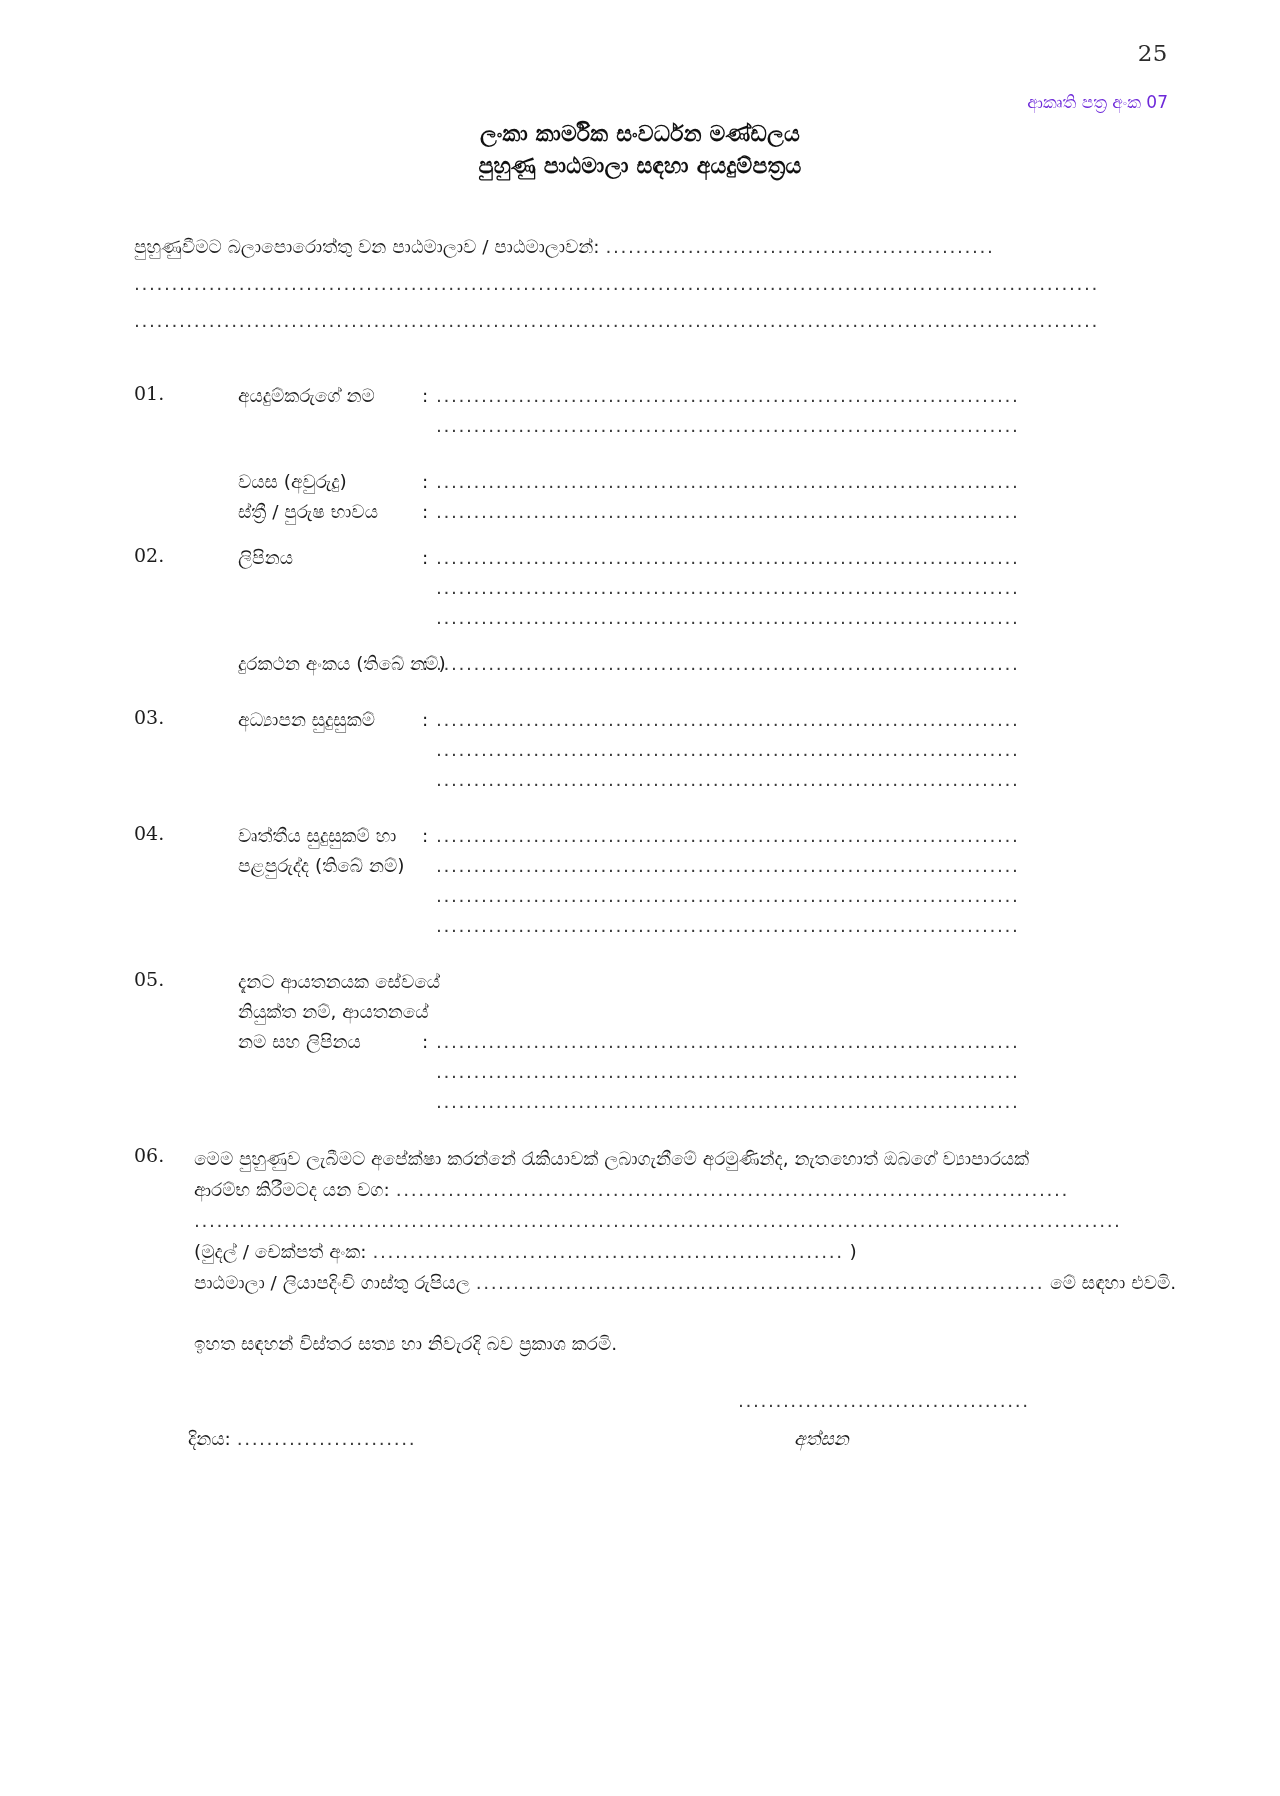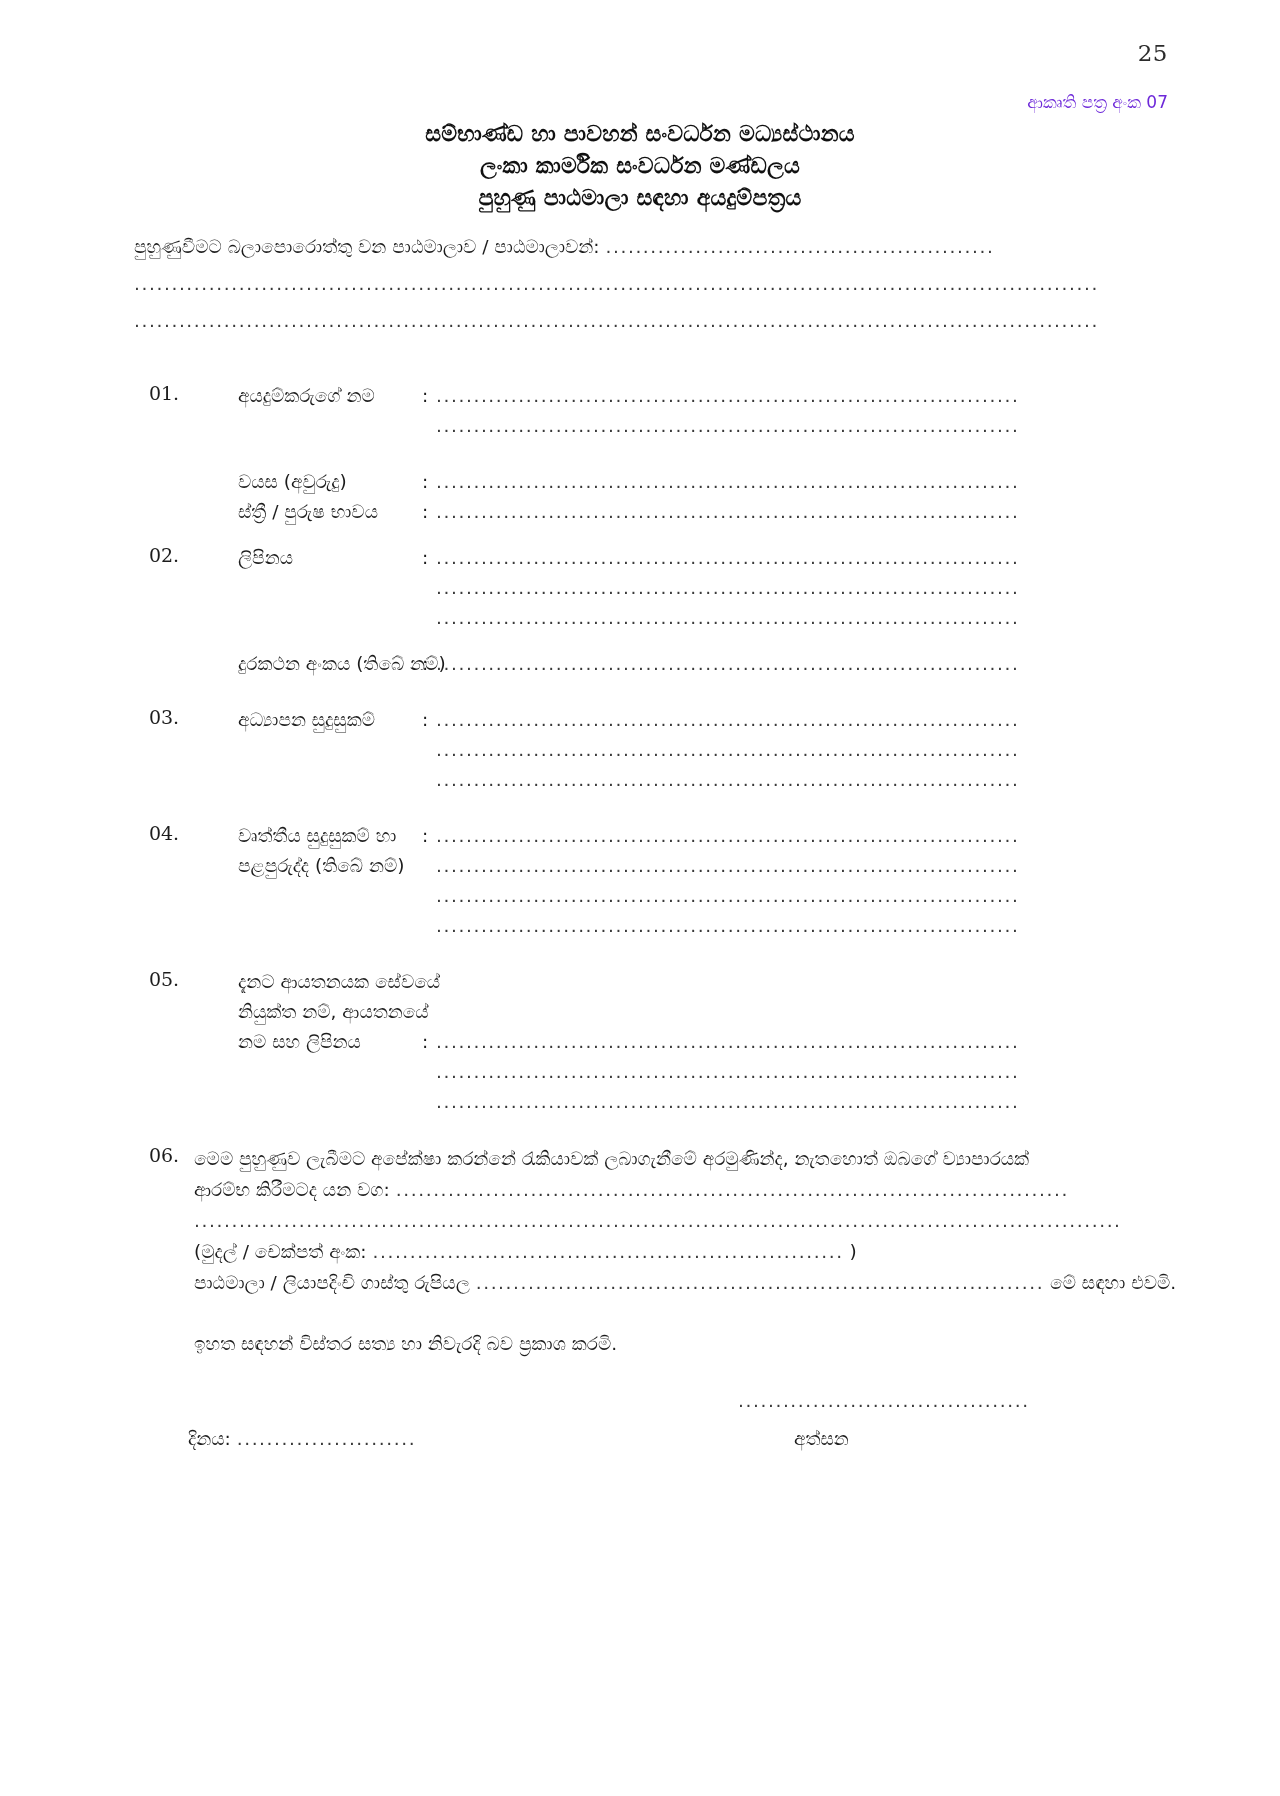--- a/index.html
+++ b/index.html
@@ -88,21 +88,20 @@
     display: grid;
     grid-template-columns: 60px 228px 14px 1fr;
     column-gap: 0;
     align-items: start;
   }
   .num {
     font-family: "DejaVu Serif", "Liberation Serif", serif;
     font-size: 19px;
     color: #1c1c1c;
     padding-top: 1px;
-    text-align: center;
   }
   .lbl {
     font-size: 18.5px;
     line-height: 30px;
     color: #1c1c1c;
     white-space: nowrap;
   }
   .colon {
     font-size: 18.5px;
     line-height: 30px;
@@ -149,40 +148,40 @@
     font-size: 18.5px;
     letter-spacing: 1.6px;
     color: #3a3a3a;
   }
   .sig-label {
     position: absolute;
     left: 660px;
     top: 38px;
     font-size: 18.5px;
     color: #1c1c1c;
+    font-style: italic;
   }
   .date-line {
     position: absolute;
     left: 54px;
     top: 38px;
     font-size: 18.5px;
     color: #1c1c1c;
     white-space: nowrap;
   }
 </style>
 </head>
 <body>
 
 <div class="page">
 
   <div class="page-number">25</div>
   <div class="form-code">ආකෘති පත්‍ර අංක 07</div>
 
   <div class="titles">
-    <div class="tline">සම්භාණ්ඩ හා පාවහන් සංවර්ධන මධ්‍යස්ථානය</div>
     <div class="tline">ලංකා කාර්මික සංවර්ධන මණ්ඩලය</div>
     <div class="tline">පුහුණු පාඨමාලා සඳහා අයදුම්පත්‍රය</div>
   </div>
 
   <div class="body-wrap">
 
     <div class="intro">
       <div class="ln row1">
         <span>පුහුණුවීමට බලාපොරොත්තු වන පාඨමාලාව / පාඨමාලාවන්:</span>
         <span class="dots">....................................................</span>

